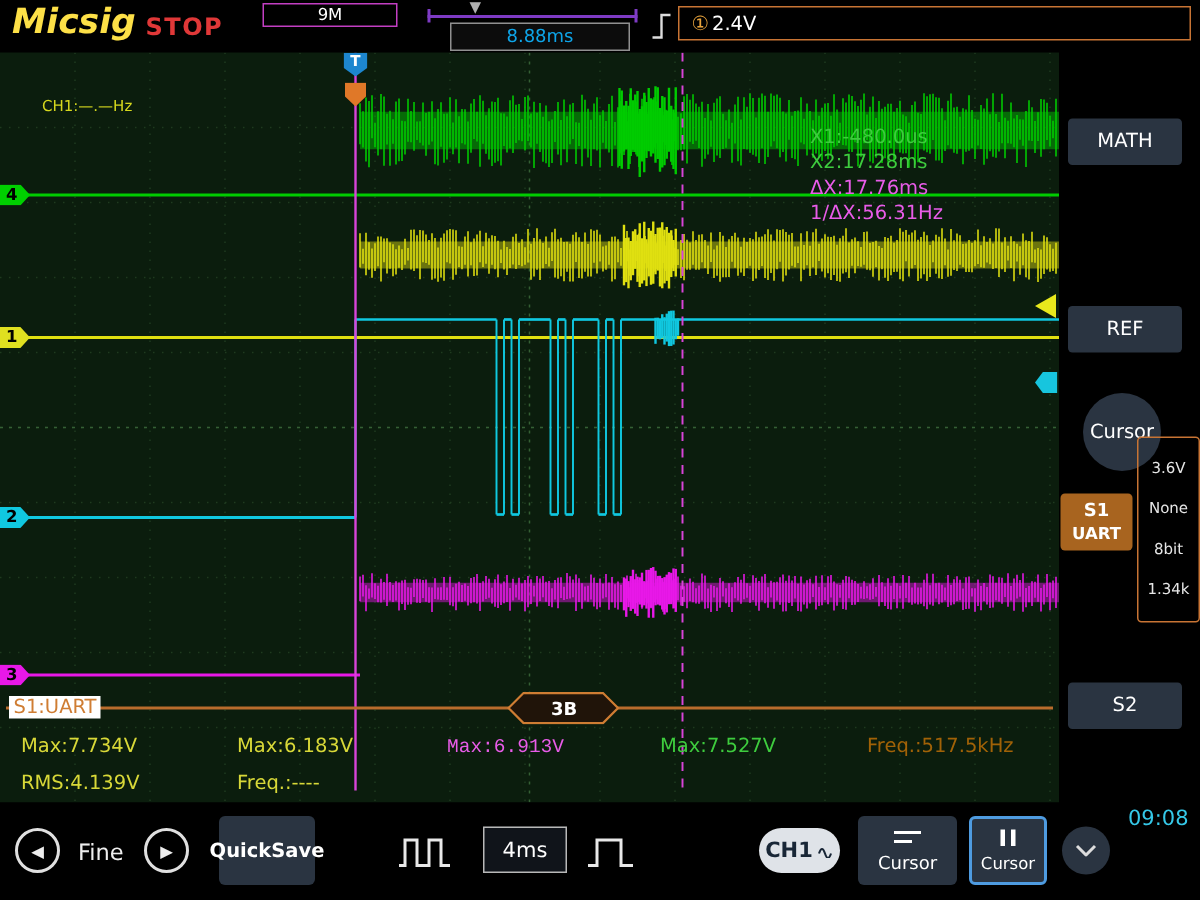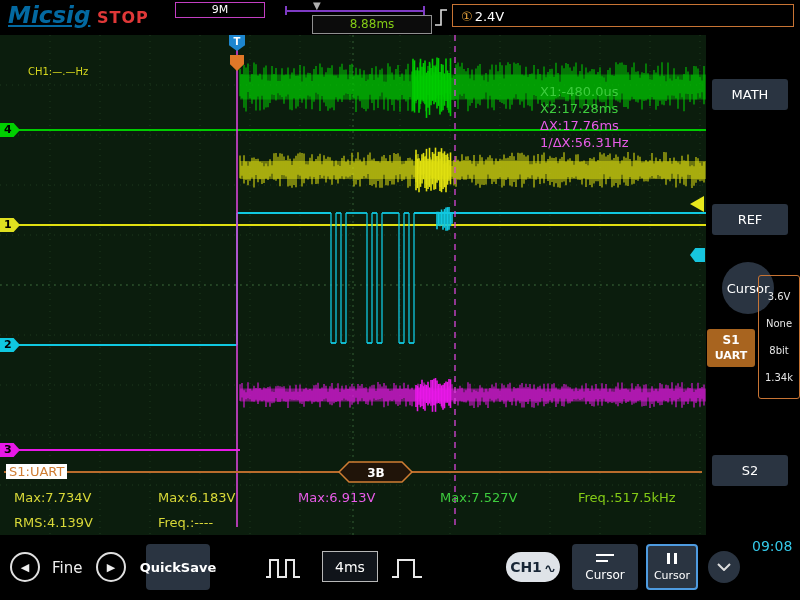--- a/index.html
+++ b/index.html
@@ -1,33 +1,33 @@
 <!DOCTYPE html>
 <html><head>
 <meta charset="utf-8">
 <style>
   html,body{margin:0;padding:0;background:#000;}
   body{width:800px;height:600px;position:relative;overflow:hidden;
        font-family:"DejaVu Sans","Liberation Sans",sans-serif;}
 
   
   .topbar{position:absolute;left:0;top:0;width:800px;height:35px;background:#000;}
-  .logo{position:absolute;left:8px;top:2px;font-size:23px;font-weight:bold;font-style:italic;color:#0369a1;text-decoration:underline;}
+  .logo{position:absolute;left:8px;top:2px;font-size:23px;font-weight:bold;font-style:italic;color:#fde047;}
   .stop{position:absolute;left:97px;top:8px;font-size:16px;font-weight:bold;color:#e03838;letter-spacing:1px;}
   .mem{position:absolute;left:175px;top:2px;width:90px;text-align:center;}
   .mem-depth{border:1px solid #c33fc3;font-size:11px;color:#fff;height:14px;line-height:13px;}
   .mem-rate{font-size:12px;color:#35a8e0;margin-top:18px;}
   .tb-slider{position:absolute;left:285px;top:3px;width:140px;height:12px;}
   .tb-track{position:absolute;left:0;top:7px;width:140px;height:2px;background:#7e3bc4;}
   .tb-track::before,.tb-track::after{content:'';position:absolute;width:2px;height:9px;background:#7e3bc4;top:-4px;}
   .tb-track::before{left:0;}
   .tb-track::after{right:0;}
   .tb-thumb{position:absolute;left:28px;top:-2px;color:#b0b0b0;font-size:10px;line-height:10px;}
-  .tb-box{position:absolute;left:300px;top:15px;width:118px;height:17px;border:1px solid #909090;color:#84cc16;
-          font-size:12px;text-align:center;line-height:17px;background:#0c0c0c;margin-left:12px;}
+  .tb-box{position:absolute;left:300px;top:15px;width:118px;height:17px;border:1px solid #909090;color:#0ea5e9;
+          font-size:12px;text-align:center;line-height:17px;background:#0c0c0c;}
   .edge-icon{position:absolute;left:433px;top:6px;}
   .trig-box{position:absolute;left:452px;top:4px;width:342px;height:23px;border:1px solid #c87434;
             line-height:23px;padding-left:8px;box-sizing:border-box;font-size:13px;color:#fff;}
   .trig-src{color:#e8a33c;margin-right:2px;}
 
   
   .stage{position:absolute;left:0;top:35px;width:706px;height:500px;background:#0b1d0d;overflow:hidden;}
   #wave-svg{position:absolute;left:0;top:0;}
   .tmark{position:absolute;left:229px;top:0;width:16px;height:16px;background:#1d86cf;color:#fff;font-size:10px;
          font-weight:bold;text-align:center;line-height:13px;clip-path:polygon(0 0,100% 0,100% 64%,50% 100%,0 64%);}
@@ -42,34 +42,34 @@
   .yarrow{position:absolute;left:690px;top:161px;width:0;height:0;border-top:8px solid transparent;
           border-bottom:8px solid transparent;border-right:14px solid #e8e81c;}
   .cmark{position:absolute;left:690px;top:213px;width:15px;height:14px;background:#17c5de;
          clip-path:polygon(35% 0,100% 0,100% 100%,35% 100%,0 50%);}
   .bus-line{position:absolute;left:4px;top:436px;width:698px;border-top:2px solid #b96c2c;}
   .bus-bubble{position:absolute;left:338px;top:426px;}
   .bus-label{position:absolute;left:6px;top:429px;color:#cf7d33;font-size:13px;background:#ffffff;padding:0 3px;}
   .meas{position:absolute;left:0;width:100%;height:16px;}
   .r1{top:455px;}.r2{top:480px;}
   .meas span{position:absolute;top:0;font-size:13px;white-space:nowrap;}
-  .r1 .m0{left:14px;}.r1 .m1{left:158px;}.r1 .m2{left:298px;}.r1 .m3{left:440px;}.r1 .m4{left:578px;}
+  .r1 .m0{left:14px;}.r1 .m1{left:158px;}.r1 .m2{left:298px;font-family:Liberation Mono, monospace;}.r1 .m3{left:440px;}.r1 .m4{left:578px;}
   .r2 .m0{left:14px;}.r2 .m1{left:158px;}
 
   
   .sidebar{position:absolute;left:706px;top:35px;width:94px;height:500px;background:#000;}
   .sbtn{position:absolute;left:6px;width:76px;height:31px;background:#2a3441;border-radius:3px;color:#fff;
         font-size:13px;display:flex;align-items:center;justify-content:center;}
   .math{top:44px;}.ref{top:169px;}.s2{top:420px;}
   .level{position:absolute;left:16px;top:227px;width:52px;height:52px;border-radius:50%;background:#2a3441;
          color:#fff;font-size:13px;display:flex;align-items:center;justify-content:center;}
   .s1btn{position:absolute;left:1px;top:294px;width:48px;height:38px;background:#a8641f;border-radius:3px;
          color:#fff;text-align:center;font-weight:bold;font-size:12px;line-height:15px;padding-top:4px;box-sizing:border-box;}
   .s1btn .sub{font-size:11px;}
-  .uart-info{position:absolute;left:52px;top:240px;width:40px;height:122px;border:1px solid #c87434;border-radius:3px;
+  .uart-info{position:absolute;left:52px;top:256px;width:40px;height:122px;border:1px solid #c87434;border-radius:3px;
              color:#e6e6e6;font-size:10px;display:flex;flex-direction:column;align-items:center;justify-content:center;gap:16px;}
 
   
   .footer{position:absolute;left:0;top:535px;width:800px;height:65px;background:#000;}
   .circ{position:absolute;top:17px;width:30px;height:30px;border:2px solid #e0e0e0;border-radius:50%;
         display:flex;align-items:center;justify-content:center;color:#eee;font-size:11px;box-sizing:border-box;}
   .prev{left:10px;}.next{left:96px;}
   .fine{position:absolute;left:52px;top:24px;color:#eee;font-size:15px;}
   .qsave{position:absolute;left:146px;top:9px;width:64px;height:46px;background:#2a3441;border-radius:4px;color:#fff;
          font-size:13px;font-weight:600;display:flex;flex-direction:row;align-items:center;justify-content:center;line-height:17px;}
@@ -983,21 +983,21 @@
     <polygon points="11,1 64,1 74,11 64,21 11,21 1,11" fill="#201409" stroke="#cf7d33" stroke-width="1.5"></polygon>
     <text x="38" y="15.5" text-anchor="middle" fill="#fff" font-size="12" font-weight="bold">3B</text>
   </svg>
   <div class="bus-label">S1:UART</div>
 
   <div class="meas r1">
     <span class="m0" style="color: rgb(216, 216, 56);">Max:7.734V</span>
     <span class="m1" style="color: rgb(216, 216, 56);">Max:6.183V</span>
     <span class="m2" style="color: rgb(232, 92, 232);">Max:6.913V</span>
     <span class="m3" style="color: rgb(62, 204, 62);">Max:7.527V</span>
-    <span class="m4" style="color: #84cc16;">Freq.:517.5kHz</span>
+    <span class="m4" style="color: #a16207;">Freq.:517.5kHz</span>
   </div>
   <div class="meas r2">
     <span class="m0" style="color: rgb(216, 216, 56);">RMS:4.139V</span>
     <span class="m1" style="color: rgb(216, 216, 56);">Freq.:----</span>
   </div>
 </div>
 
 <div class="sidebar">
   <div class="sbtn ref">REF</div>
   <div class="sbtn math">MATH</div>

